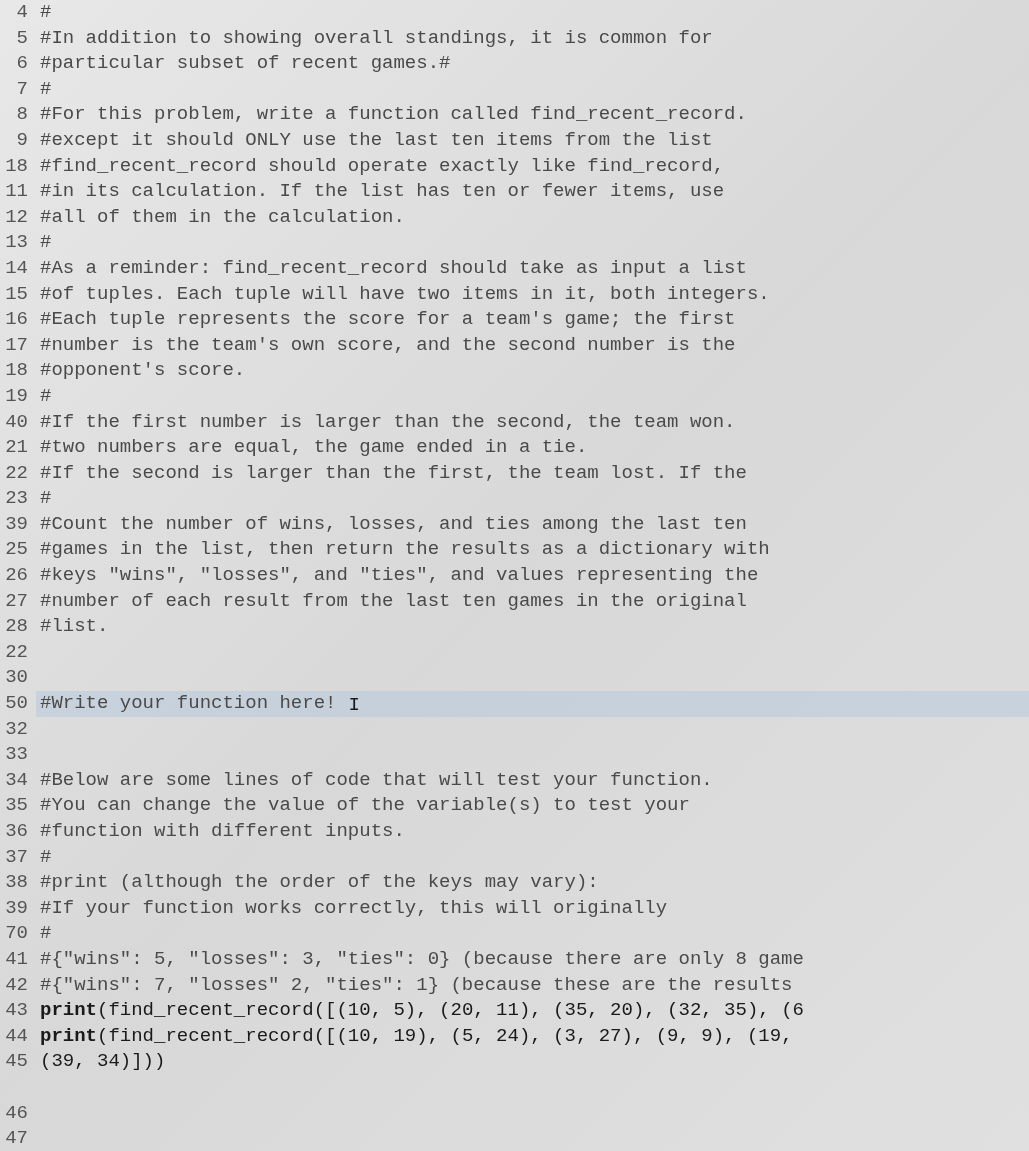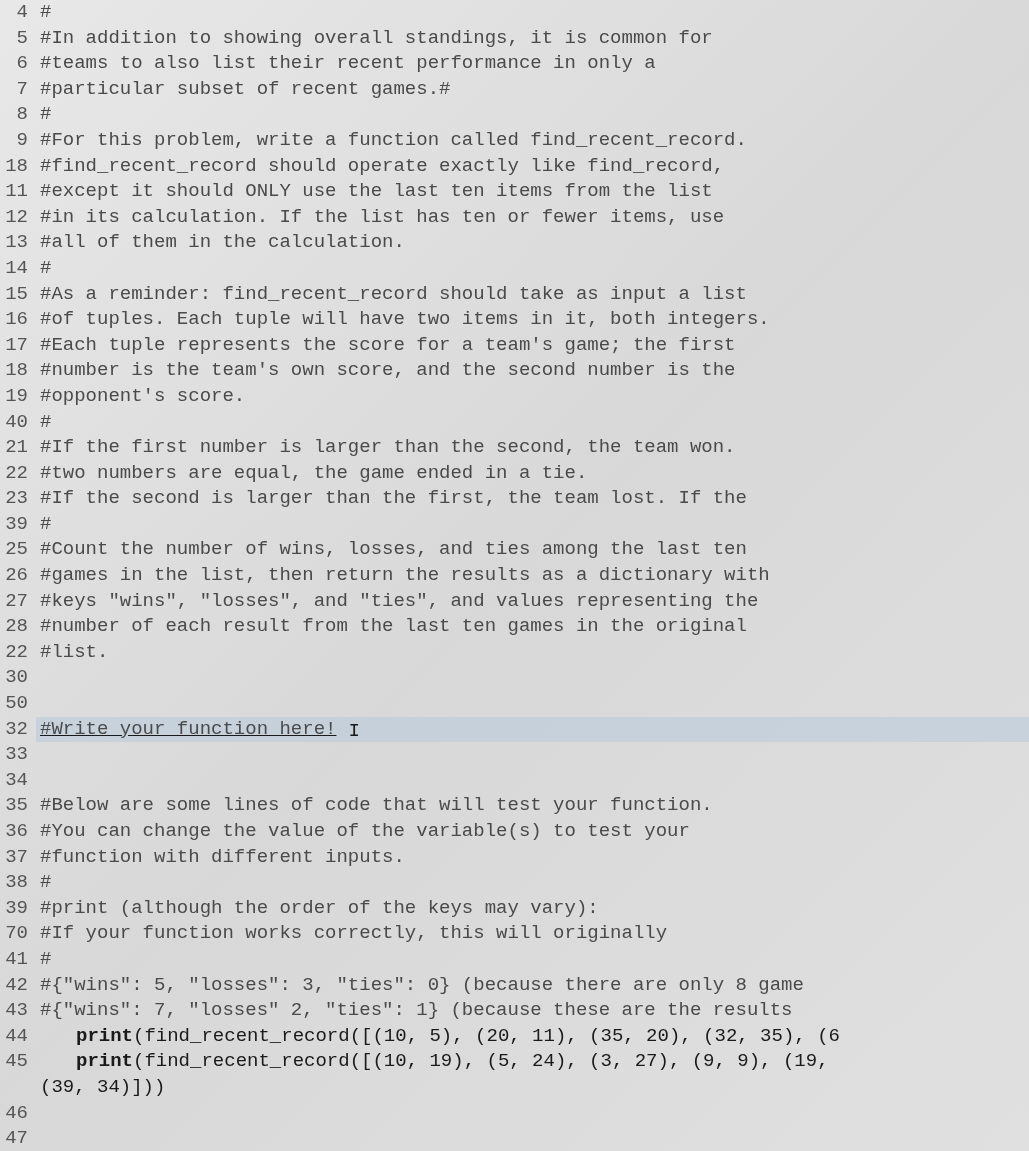--- a/index.html
+++ b/index.html
@@ -42,34 +42,32 @@
       padding-left: 4px;
     }
     .line.wrap {
       padding-left: 4px;
     }
     .comment {
       color: #4a4a4a;
     }
     .highlight {
       background: rgba(180, 200, 220, 0.5);
-      text-decoration: underline;
     }
     .cursor {
       display: inline-block;
       width: 1px;
       height: 20px;
       vertical-align: middle;
       margin-left: 12px;
       font-style: normal;
     }
     .keyword {
       color: #1a1a1a;
       font-weight: bold;
-      margin-left: 36px;
     }
   </style>
 </head>
 <body>
 
 <div class="editor">
   <div class="gutter" id="gutter">
       <div>4</div>
       <div>5</div>
       <div>6</div>
@@ -112,26 +110,25 @@
       <div>43</div>
       <div>44</div>
       <div>45</div>
       <div></div>
       <div>46</div>
       <div>47</div>
     </div>
   <div class="code" id="code">
       <div class="line"><span class="comment">#</span></div>
       <div class="line"><span class="comment">#In addition to showing overall standings, it is common for</span></div>
-      <div class="line"><span class="comment">#teams to also list their recent performance in only a</span></div>
       <div class="line"><span class="comment">#particular subset of recent games.#</span></div>
       <div class="line"><span class="comment">#</span></div>
       <div class="line"><span class="comment">#For this problem, write a function called find_recent_record.</span></div>
+      <div class="line"><span class="comment">#except it should ONLY use the last ten items from the list</span></div>
       <div class="line"><span class="comment">#find_recent_record should operate exactly like find_record,</span></div>
-      <div class="line"><span class="comment">#except it should ONLY use the last ten items from the list</span></div>
       <div class="line"><span class="comment">#in its calculation. If the list has ten or fewer items, use</span></div>
       <div class="line"><span class="comment">#all of them in the calculation.</span></div>
       <div class="line"><span class="comment">#</span></div>
       <div class="line"><span class="comment">#As a reminder: find_recent_record should take as input a list</span></div>
       <div class="line"><span class="comment">#of tuples. Each tuple will have two items in it, both integers.</span></div>
       <div class="line"><span class="comment">#Each tuple represents the score for a team's game; the first</span></div>
       <div class="line"><span class="comment">#number is the team's own score, and the second number is the</span></div>
       <div class="line"><span class="comment">#opponent's score.</span></div>
       <div class="line"><span class="comment">#</span></div>
       <div class="line"><span class="comment">#If the first number is larger than the second, the team won.</span></div>

